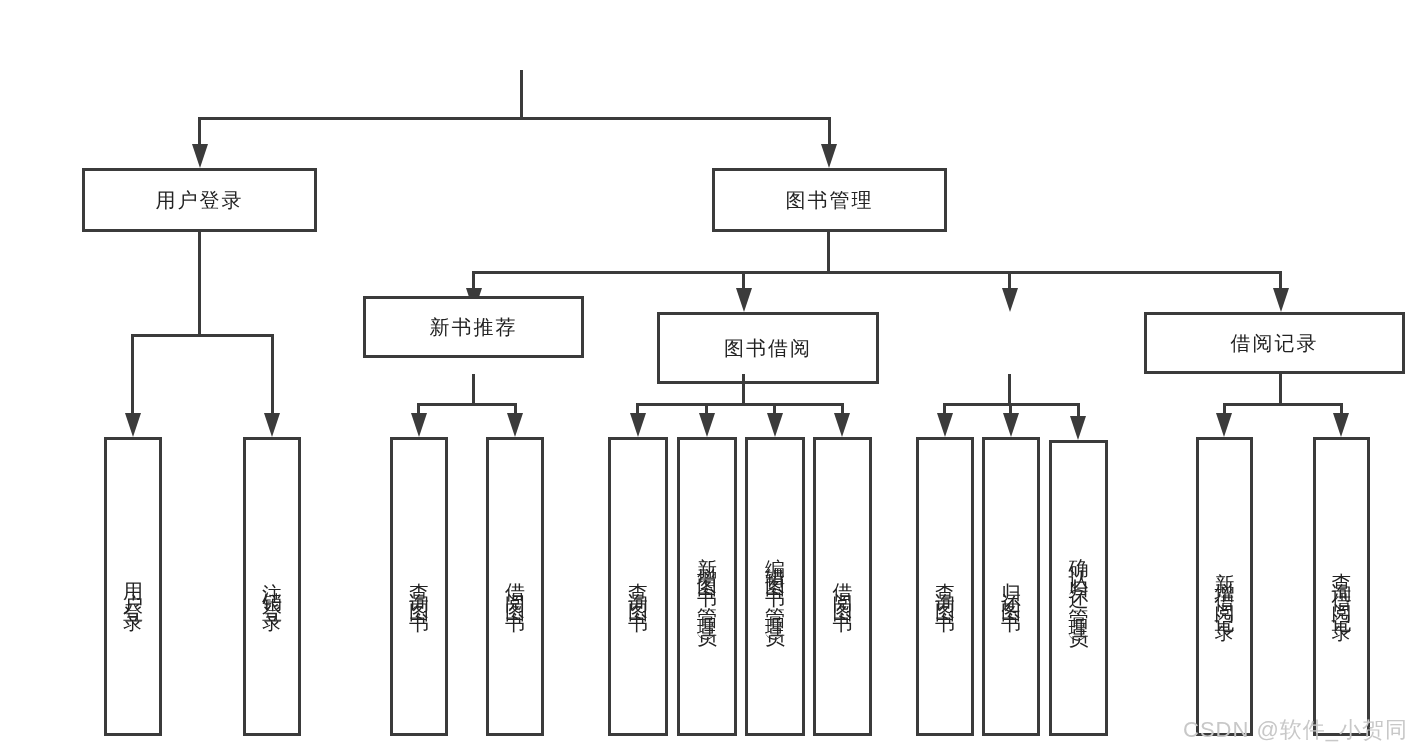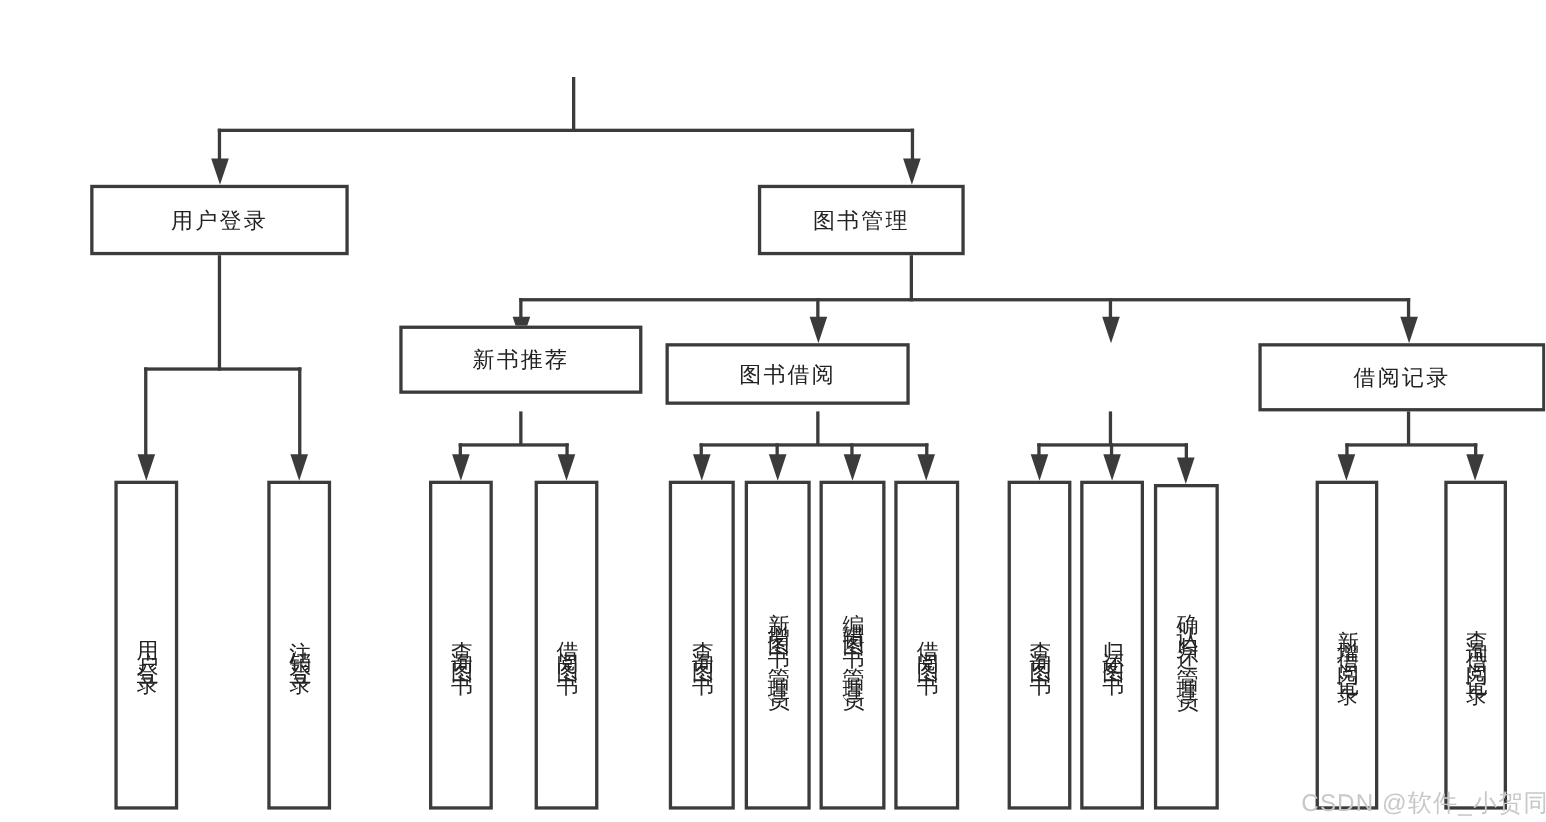--- a/index.html
+++ b/index.html
@@ -57,21 +57,21 @@
   <div class="ln" style="left:520px;top:70px;width:3px;height:48px"></div>
   <div class="ln" style="left:198px;top:117px;width:633px;height:3px"></div>
   <div class="ln" style="left:198px;top:117px;width:3px;height:34px"></div>
   <div class="arr" style="left:192px;top:144px"></div>
   <div class="ln" style="left:828px;top:117px;width:3px;height:34px"></div>
   <div class="arr" style="left:821px;top:144px"></div>
 
   <div class="hbox" style="left:82px;top:168px;width:235px;height:64px">
     <span>用户登录</span>
   </div>
-  <div class="hbox" style="left:689px;top:168px;width:188px;height:64px">
+  <div class="hbox" style="left:712px;top:168px;width:235px;height:64px">
     <span>图书管理</span>
   </div>
 
   <div class="ln" style="left:198px;top:232px;width:3px;height:105px"></div>
   <div class="ln" style="left:131px;top:334px;width:143px;height:3px"></div>
   <div class="ln" style="left:131px;top:334px;width:3px;height:80px"></div>
   <div class="arr" style="left:125px;top:413px"></div>
   <div class="ln" style="left:271px;top:334px;width:3px;height:80px"></div>
   <div class="arr" style="left:264px;top:413px"></div>
 
@@ -82,21 +82,21 @@
   <div class="ln" style="left:742px;top:271px;width:3px;height:18px"></div>
   <div class="arr" style="left:736px;top:288px"></div>
   <div class="ln" style="left:1008px;top:271px;width:3px;height:18px"></div>
   <div class="arr" style="left:1002px;top:288px"></div>
   <div class="ln" style="left:1279px;top:271px;width:3px;height:18px"></div>
   <div class="arr" style="left:1273px;top:288px"></div>
 
   <div class="hbox" style="left:363px;top:296px;width:221px;height:62px">
     <span>新书推荐</span>
   </div>
-  <div class="hbox" style="left:605px;top:312px;width:222px;height:56px">
+  <div class="hbox" style="left:657px;top:312px;width:222px;height:72px">
     <span>图书借阅</span>
   </div>
   <div class="hbox" style="left:1144px;top:312px;width:261px;height:62px">
     <span>借阅记录</span>
   </div>
 
   <div class="ln" style="left:472px;top:374px;width:3px;height:31px"></div>
   <div class="ln" style="left:417px;top:403px;width:100px;height:3px"></div>
   <div class="ln" style="left:417px;top:403px;width:3px;height:14px"></div>
   <div class="arr" style="left:411px;top:413px"></div>

